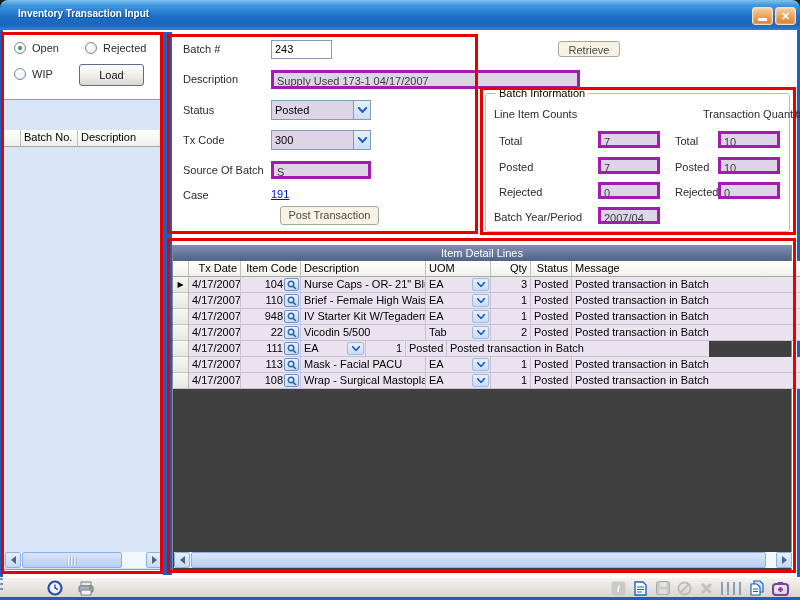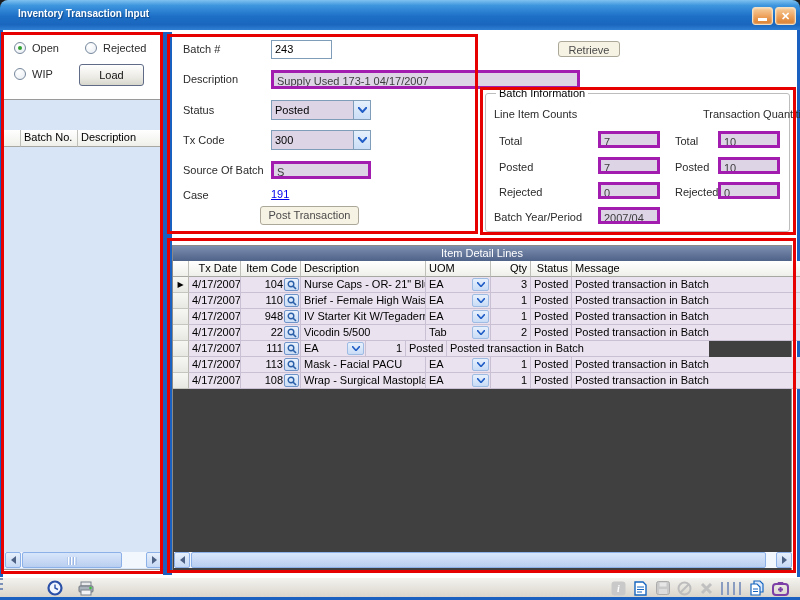--- a/index.html
+++ b/index.html
@@ -164,21 +164,21 @@
         </svg>
       </span>
   </div>
 
   <div class="lbl abs" style="left:183px;top:164px;">Source Of Batch</div>
   <div class="lav abs" style="left:271px;top:161px;width:100px;height:18px;">S</div>
 
   <div class="lbl abs" style="left:183px;top:189px;">Case</div>
   <a class="link abs" style="left:271px;top:188px;">191</a>
 
-  <div class="btn-cream abs" style="left:260px;top:206px;width:99px;height:19px;line-height:17px;">Post Transaction</div>
+  <div class="btn-cream abs" style="left:280px;top:206px;width:99px;height:19px;line-height:17px;">Post Transaction</div>
 
   <div id="batch-info" class="abs">
     <span id="bi-title">Batch Information</span>
     <div class="lbl abs" style="left:8px;top:14px;">Line Item Counts</div>
     <div class="lbl abs" style="left:181px;top:14px;margin-left:36px;">Transaction Quantities</div>
 
     <div class="lbl abs" style="left:13px;top:41px;">Total</div>
     <div class="lav bi-box" style="left:112px;top:37px;">7</div>
     <div class="lbl abs" style="left:13px;top:67px;">Posted</div>
     <div class="lav bi-box" style="left:112px;top:63px;">7</div>

